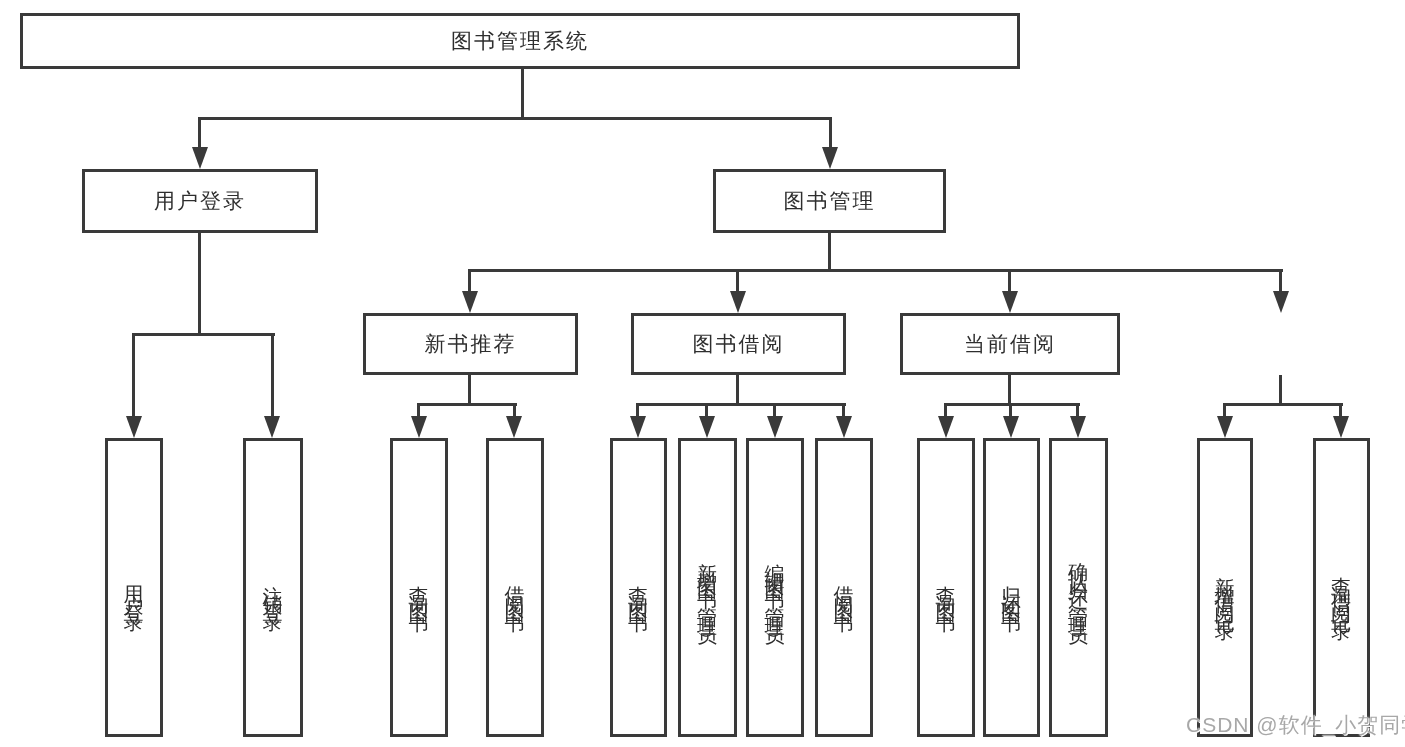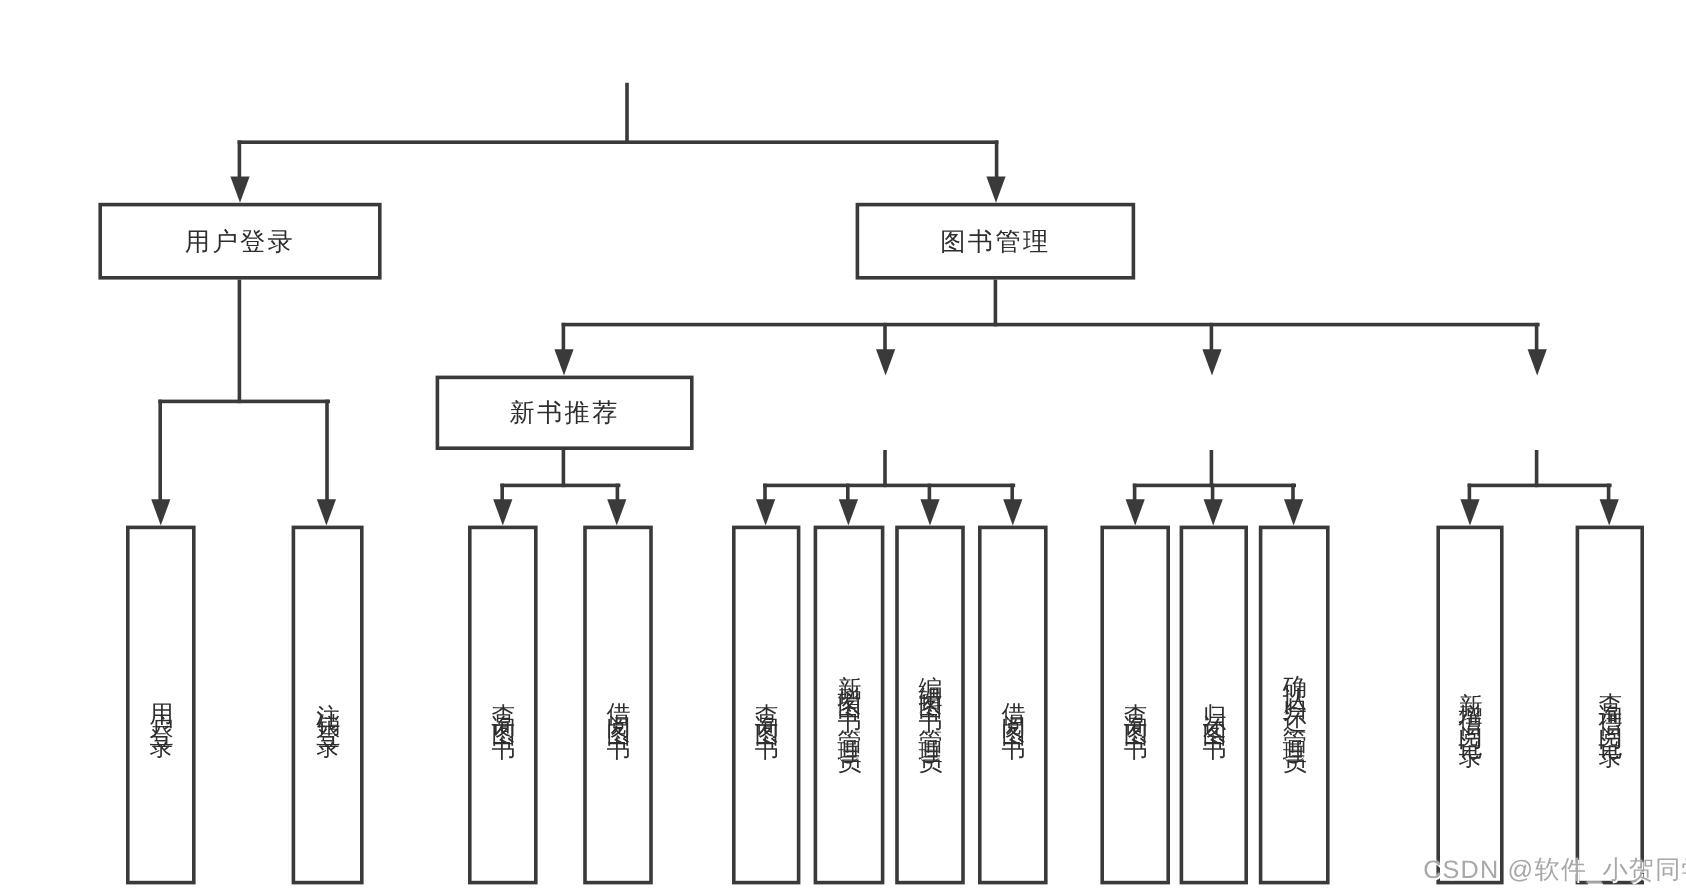--- a/index.html
+++ b/index.html
@@ -55,30 +55,39 @@
     position:absolute;left:1186px;top:711px;font-size:21px;color:var(--wm);
     letter-spacing:1px;white-space:nowrap;
     text-shadow:0 0 2px #fff,1px 1px 0 #fff;
   }
 </style>
 </head>
 <body>
 
 <div class="canvas">
 
+  <div class="box" id="b-root">
+    <span class="hlabel">图书管理系统</span>
+  </div>
 
   <div class="box" id="b-l2-0">
     <span class="hlabel">用户登录</span>
   </div>
   <div class="box" id="b-l3-0">
     <span class="hlabel">新书推荐</span>
   </div>
 
   <div class="box" id="b-l2-1">
     <span class="hlabel">图书管理</span>
+  </div>
+  <div class="box" id="b-l3-1">
+    <span class="hlabel">图书借阅</span>
+  </div>
+  <div class="box" id="b-l3-2">
+    <span class="hlabel">当前借阅</span>
   </div>
 
   <div class="box leaf" id="b-g1-0">
     <span class="vlabel">用户登录</span>
   </div>
   <div class="box leaf" id="b-g1-1">
     <span class="vlabel">注销登录</span>
   </div>
 
   <div class="box leaf" id="b-g2-0">

